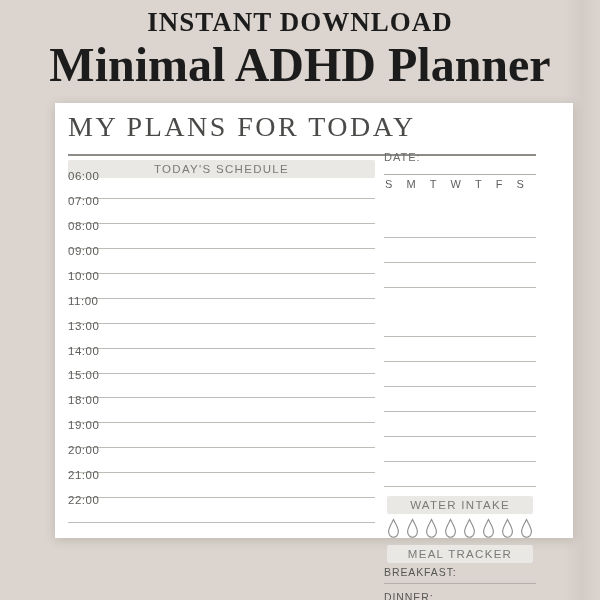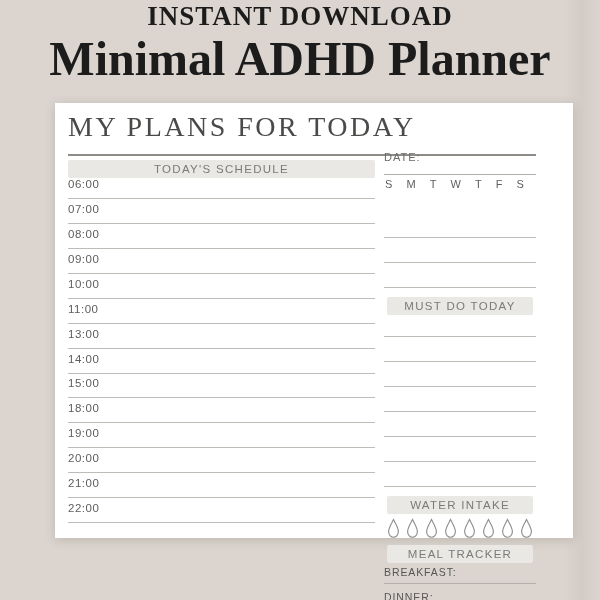--- a/index.html
+++ b/index.html
@@ -10,21 +10,21 @@
     --label-text:#5d5d5b; --meal-text:#565654; --drop-stroke:#8d8d8b;
   }
   html,body{margin:0;padding:0;}
   body{
     width:600px;height:600px;overflow:hidden;position:relative;
     background:linear-gradient(90deg,var(--background) 0%,var(--background) 94%,var(--background-edge) 97%,var(--background) 100%);
     font-family:"Liberation Sans",sans-serif;
   }
   .hero{position:absolute;left:0;top:0;width:600px;text-align:center;}
   .hero-eyebrow{
-    margin-top:1px;font-family:"Liberation Serif",serif;font-weight:600;
+    margin-top:7px;font-family:"Liberation Serif",serif;font-weight:600;
     font-size:27px;letter-spacing:1px;color:var(--heading-text);
   }
   .hero-title{
     margin-top:1px;font-family:"Liberation Serif",serif;font-weight:700;
     font-size:48px;line-height:1.1;color:var(--heading-text);
   }
   .page{
     position:absolute;left:55px;top:103px;width:518px;height:435px;
     background:var(--page);box-shadow:0 2px 10px rgba(60,50,40,0.18);
   }
@@ -43,21 +43,21 @@
   }
   .banner-schedule{left:0;top:57px;width:307px;}
   .banner-right{left:3px;width:146px;}
   .banner-priorities{top:57px;}
   .banner-mustdo{top:155px;}
   .banner-water{top:354px;}
   .banner-meal{top:403px;}
   .schedule{position:absolute;left:0;top:71px;width:307px;}
   .slot{
     height:24.94px;box-sizing:border-box;border-bottom:1px solid var(--line);
-    display:flex;align-items:flex-end;padding-bottom:8px;
+    display:flex;align-items:flex-end;padding-bottom:16px;
   }
   .time{font-size:11.5px;letter-spacing:0.5px;color:var(--label-text);}
   .date-label{position:absolute;left:0;top:9px;font-size:11px;letter-spacing:1px;color:#6b6b69;}
   .date-line{position:absolute;left:0;top:32px;width:152px;height:1px;background:#b3b0ac;}
   .days{
     position:absolute;left:1px;top:36px;width:139px;
     display:flex;justify-content:space-between;
   }
   .day{font-size:11px;color:#5f5f5d;letter-spacing:0;}
   .blank-lines{position:absolute;left:0;width:152px;}
@@ -152,21 +152,20 @@
         <span class="day">S</span>
       </div>
 
     <div class="blank-lines p-lines">
 
     <div class="blank-line"></div>
         <div class="blank-line"></div>
         <div class="blank-line"></div>
       </div>
 
-    <div class="banner banner-right banner-mustdo">MUST DO TODAY</div>
     <div class="blank-lines m-lines">
 
     <div class="blank-line"></div>
         <div class="blank-line"></div>
         <div class="blank-line"></div>
         <div class="blank-line"></div>
         <div class="blank-line"></div>
         <div class="blank-line"></div>
         <div class="blank-line"></div>
       </div>

